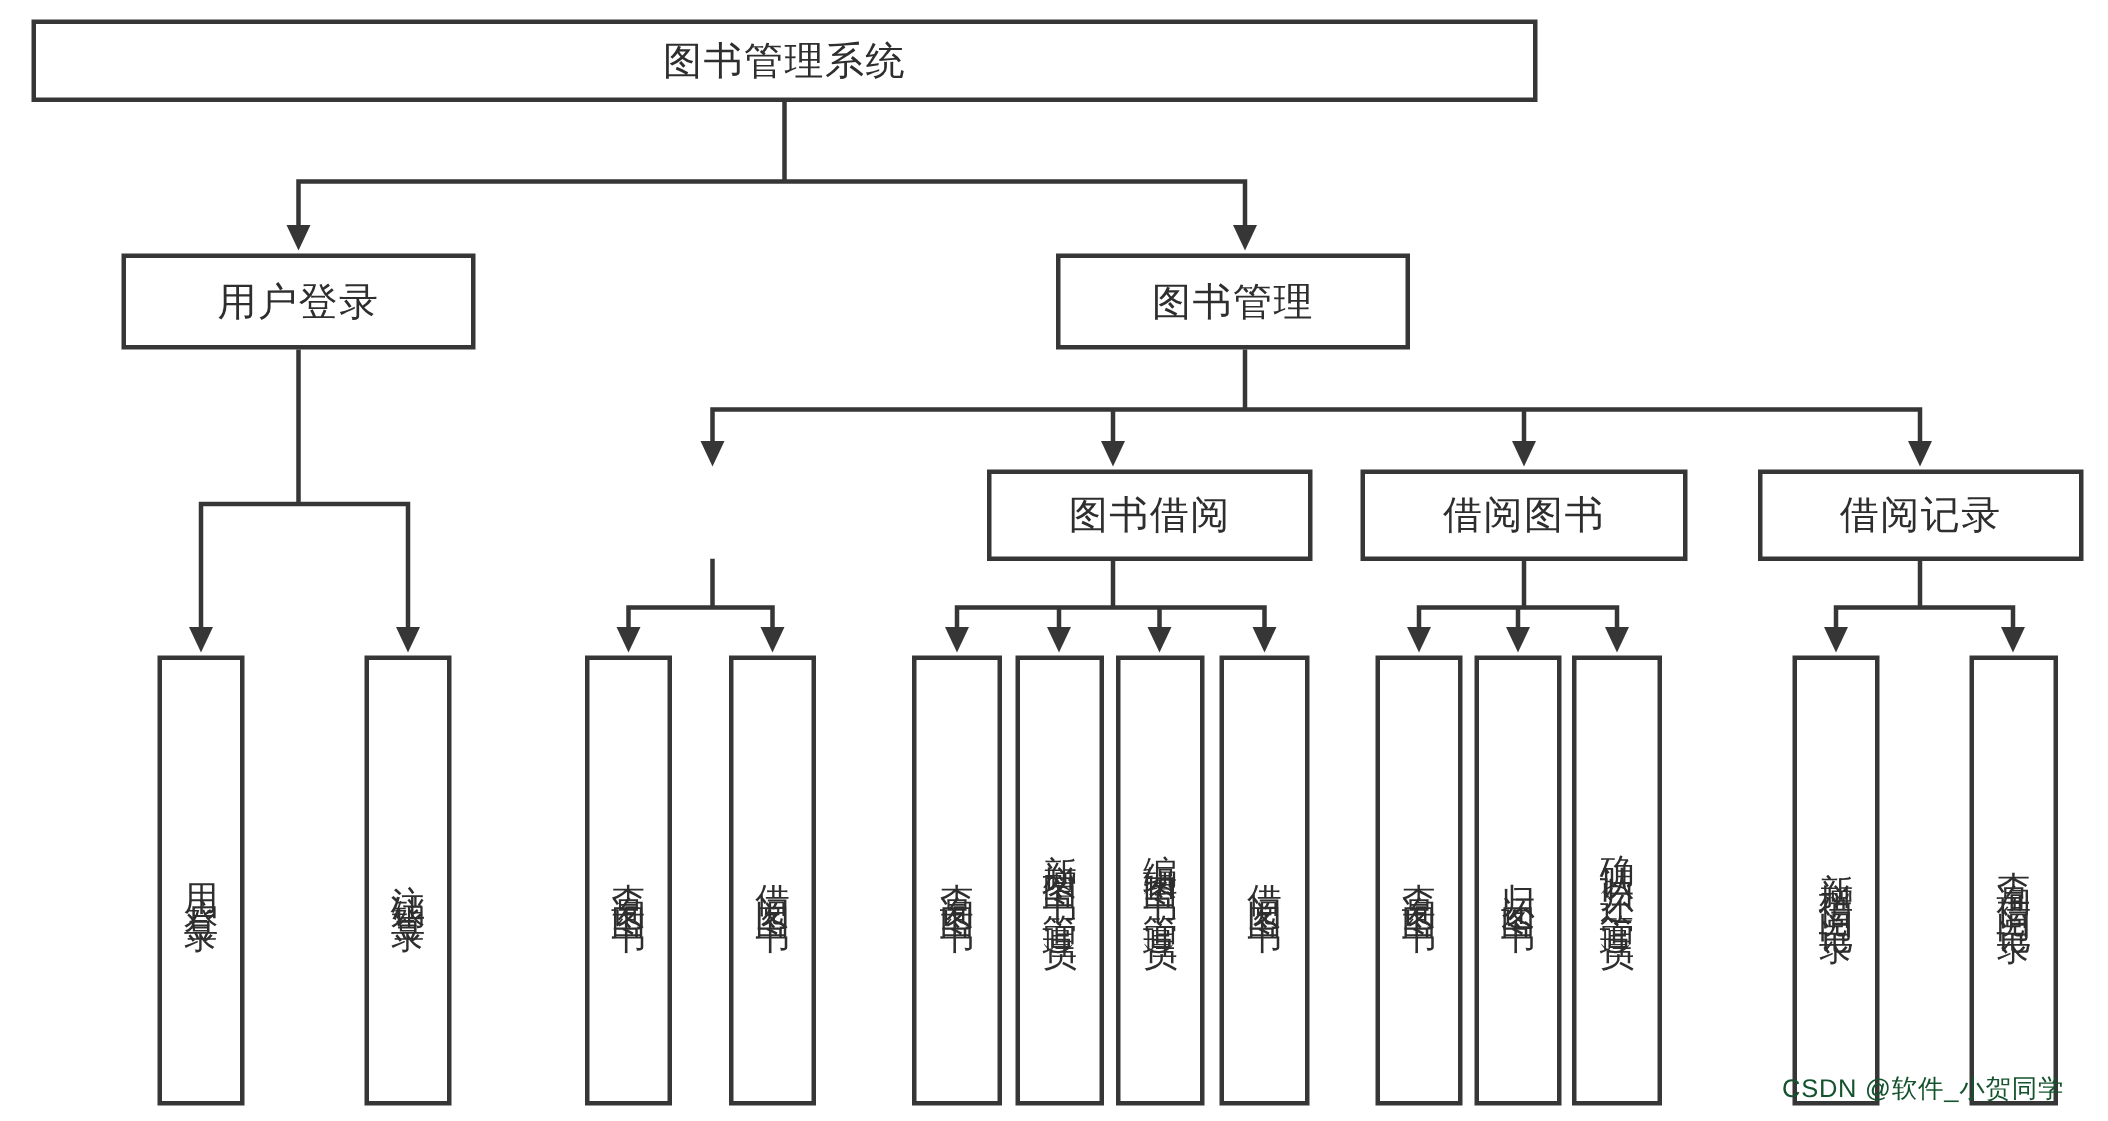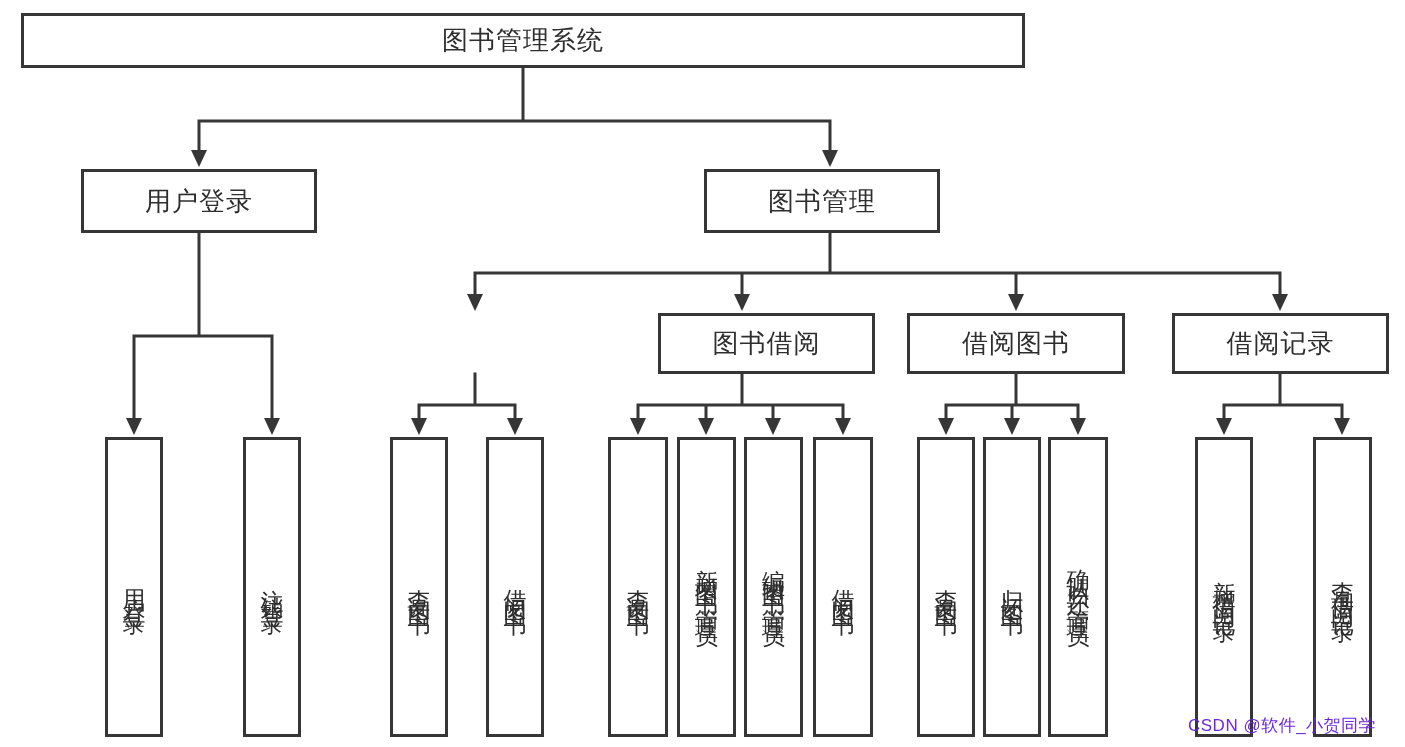--- a/index.html
+++ b/index.html
@@ -12,21 +12,21 @@
     position:absolute;box-sizing:border-box;border:3px solid #363636;background:#ffffff;
     display:flex;align-items:center;justify-content:center;z-index:2;
   }
   .hlabel{font-size:26px;letter-spacing:1px;color:#2e2e2e;white-space:nowrap;}
   .vlabel{
     writing-mode:vertical-rl;text-orientation:mixed;
     font-size:23px;letter-spacing:8px;color:#2e2e2e;line-height:1;
   }
   .watermark{
     position:absolute;left:1188px;top:714px;z-index:5;
-    font-size:17px;color:#6d28d9;white-space:nowrap;letter-spacing:0.5px;
+    font-size:17px;color:#14532d;white-space:nowrap;letter-spacing:0.5px;
   }
 </style>
 </head>
 <body>
 
 <div class="stage">
 
   <svg class="connectors" width="1405" height="747" viewBox="0 0 1405 747">
     <defs>
       <polygon id="ah" points="-8,-17 8,-17 0,0" fill="#363636"></polygon>

